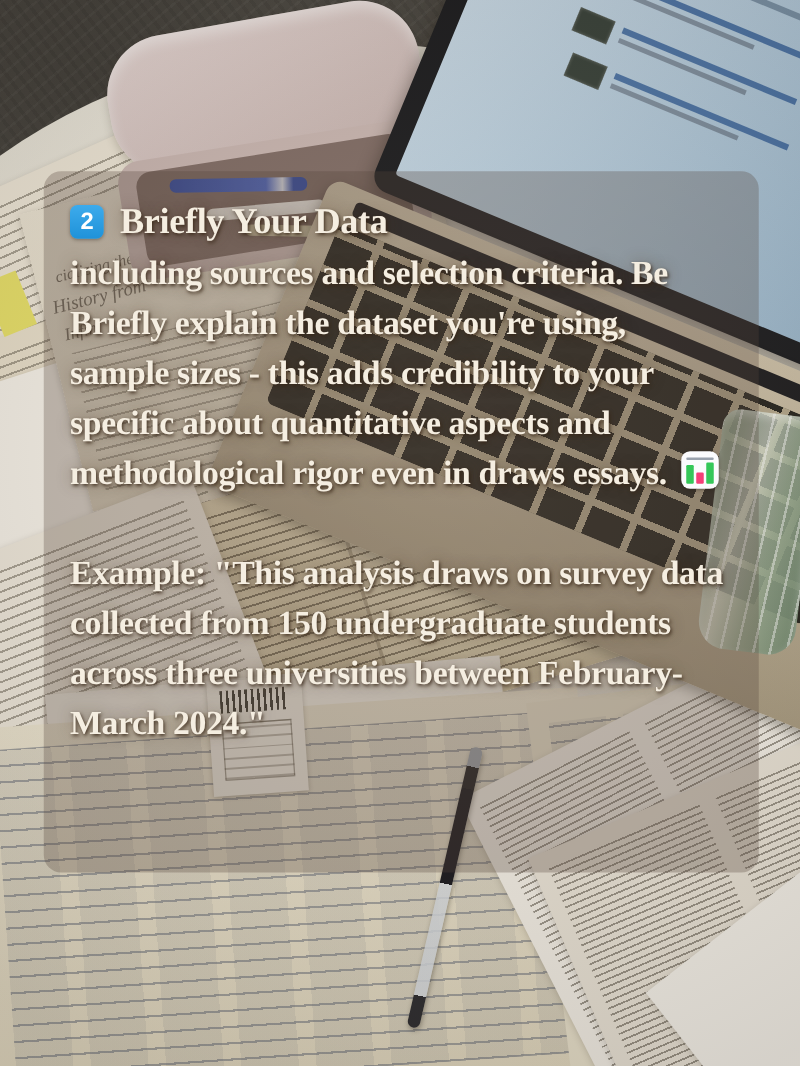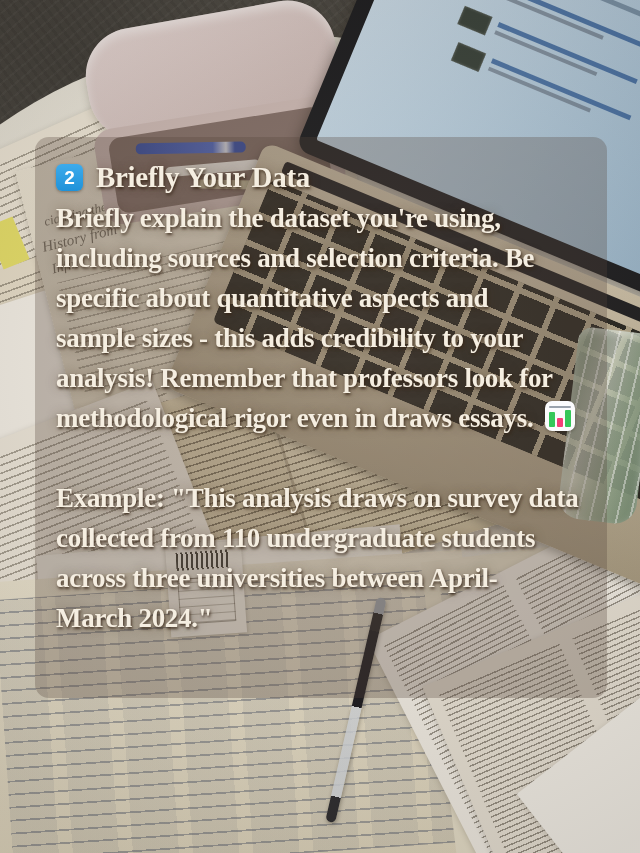--- a/index.html
+++ b/index.html
@@ -226,29 +226,28 @@
   <div class="abs pen"></div>
   <div class="abs warm"></div>
 
   <div class="abs panel"></div>
 
   <div class="abs textblock">
     <div class="tline title-line">
       <span class="keycap">2</span>
       <span>Briefly Your Data</span>
     </div>
+    <div class="tline">including sources and selection criteria. Be</div>
     <div class="tline">Briefly explain the dataset you're using,</div>
-    <div class="tline">including sources and selection criteria. Be</div>
+    <div class="tline">sample sizes - this adds credibility to your</div>
     <div class="tline">specific about quantitative aspects and</div>
-    <div class="tline">sample sizes - this adds credibility to your</div>
-    <div class="tline">analysis! Remember that professors look for</div>
     <div class="tline">
       <span>methodological rigor even in draws essays.</span><span class="emoji-chart"><i class="b1"></i><i class="b2"></i><i class="b3"></i><span class="axis"></span></span>
     </div>
     <div class="example">
       <div class="tline">Example: "This analysis draws on survey data</div>
-      <div class="tline">collected from 110 undergraduate students</div>
-      <div class="tline">across three universities between April-</div>
+      <div class="tline">collected from 150 undergraduate students</div>
+      <div class="tline">across three universities between February-</div>
       <div class="tline">March 2024."</div>
     </div>
   </div>
 
 </div>
 
 </body></html>

